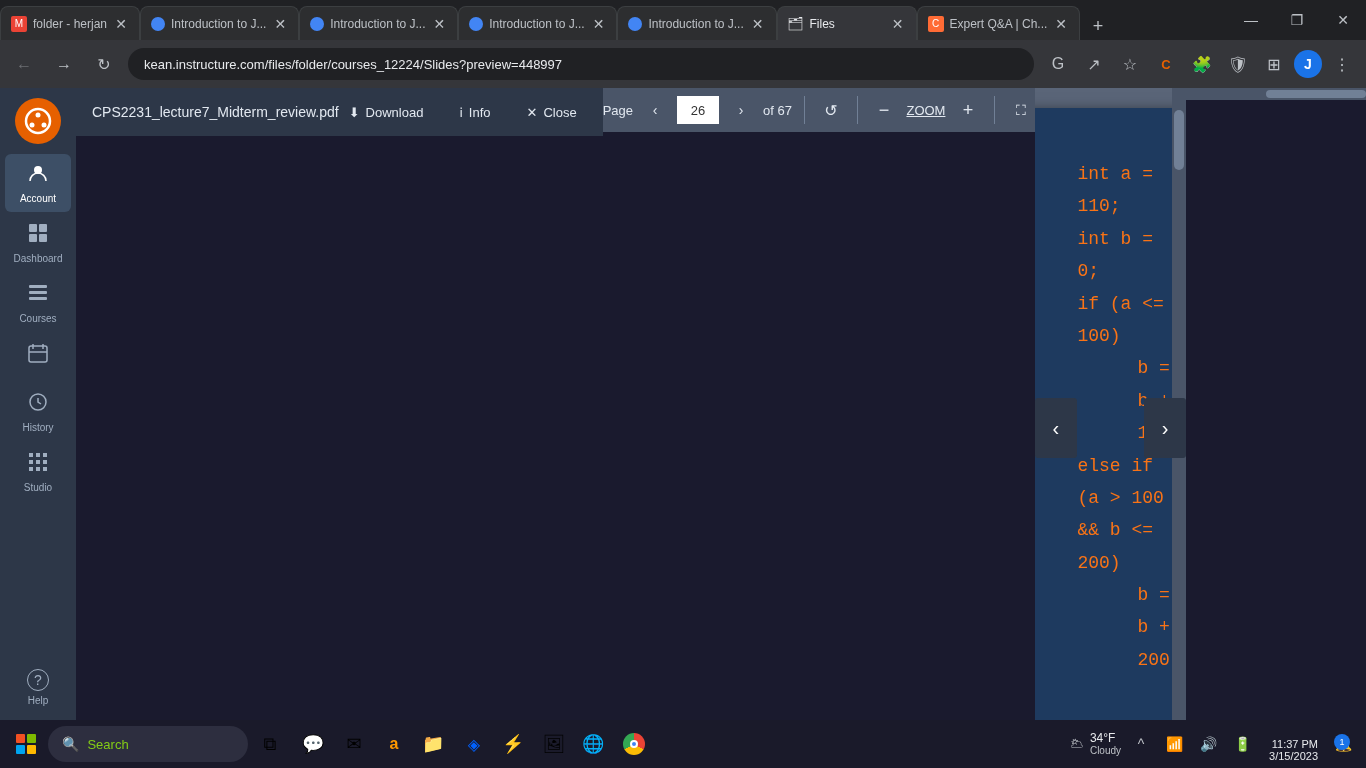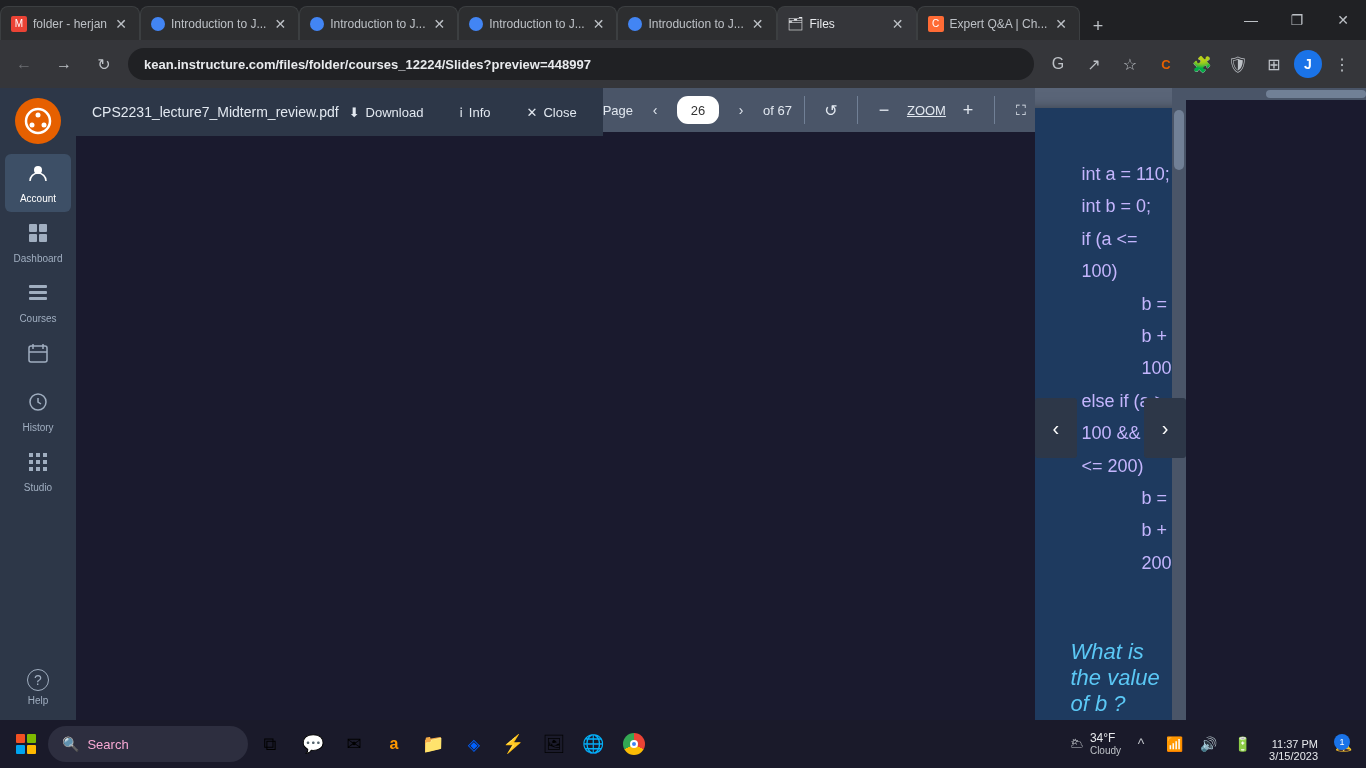--- a/index.html
+++ b/index.html
@@ -183,32 +183,32 @@
       flex-shrink: 0;
     }
     .pdf-toolbar-label {
       color: #e2e8f0; font-size: 13px;
     }
     .pdf-nav-btn {
       width: 28px; height: 28px; display: flex; align-items: center; justify-content: center;
       color: #e2e8f0; font-size: 14px; cursor: pointer; border-radius: 3px;
     }
     .page-input {
-      width: 42px; height: 28px; background: white; border: none; border-radius: 11px;
+      width: 42px; height: 28px; background: white; border: none; border-radius: 0;
       text-align: center; font-size: 13px; color: #333;
     }
     .pdf-toolbar-sep {
       width: 1px; height: 28px; background: #718096; margin: 0 4px;
     }
     .zoom-btn {
       width: 28px; height: 28px; display: flex; align-items: center; justify-content: center;
       color: #e2e8f0; font-size: 18px; cursor: pointer; border-radius: 3px;
     }
     .zoom-label {
-      color: #e2e8f0; font-size: 13px; min-width: 40px; text-align: right; text-decoration: underline;
+      color: #e2e8f0; font-size: 13px; min-width: 40px; text-align: center; text-decoration: underline;
     }
 
     
     .pdf-content-wrapper {
       flex: 1;
       display: flex;
       overflow: hidden;
       position: relative;
       background: #5a6578;
     }
@@ -229,23 +229,23 @@
       box-shadow: 0 2px 12px rgba(0,0,0,0.5);
     }
     .slide-title {
       color: white;
       font-size: 32px;
       font-weight: bold;
       margin-bottom: 40px;
       font-family: Georgia, serif;
     }
     .slide-code {
-      font-family: Liberation Sans, sans-serif;
+      font-family: Liberation Mono, monospace;
       font-size: 18px;
-      color: #c4b5fd;
+      color: #f97316;
       line-height: 1.8;
       margin-left: 51px;
       margin-bottom: 40px;
     }
     .slide-code .indent { margin-left: 60px; display: block; }
     .slide-question {
       color: #5bc8f5;
       font-size: 22px;
       font-style: italic;
       margin-top: 60px;
@@ -296,21 +296,21 @@
       cursor: pointer; border-radius: 4px;
     }
     .taskbar-search {
       display: flex; align-items: center;
       background: #2d2e3f;
       border-radius: 20px;
       height: 36px; padding: 0 14px; gap: 8px;
       min-width: 200px; cursor: pointer;
     }
     .taskbar-search-icon { color: #8a8a9a; font-size: 14px; }
-    .taskbar-search-text { color: #f9a8d4; font-size: 13px; }
+    .taskbar-search-text { color: #84cc16; font-size: 13px; }
     .taskbar-apps { display: flex; gap: 4px; margin-left: 4px; }
     .taskbar-app {
       width: 36px; height: 36px; display: flex; align-items: center; justify-content: center;
       cursor: pointer; border-radius: 4px; font-size: 18px;
     }
     .taskbar-spacer { flex: 1; }
     .taskbar-systray {
       display: flex; align-items: center; gap: 6px;
     }
     .systray-icon {
@@ -412,21 +412,21 @@
       <div class="win-btn">—</div>
       <div class="win-btn">❐</div>
       <div class="win-btn close">✕</div>
     </div>
   </div>
 
   <div class="address-bar">
     <div class="nav-btn disabled">←</div>
     <div class="nav-btn">→</div>
     <div class="nav-btn">↻</div>
-    <input class="address-input" type="text" style="flex: 1 1 0%; font-weight: bold;" value="kean.instructure.com/files/folder/courses_12224/Slides?preview=448997">
+    <input class="address-input" type="text" style="flex: 1 1 0%;" value="kean.instructure.com/files/folder/courses_12224/Slides?preview=448997">
     <div class="toolbar-icons">
       <div class="toolbar-icon">G</div>
       <div class="toolbar-icon">↗</div>
       <div class="toolbar-icon">☆</div>
 
       <div class="toolbar-icon" style="color:#E66000; font-weight:bold; font-size:13px;">C</div>
       <div class="toolbar-icon">🧩</div>
       <div class="toolbar-icon">🛡</div>
       <div class="toolbar-icon">⊞</div>
       <div class="profile-icon">J</div>

